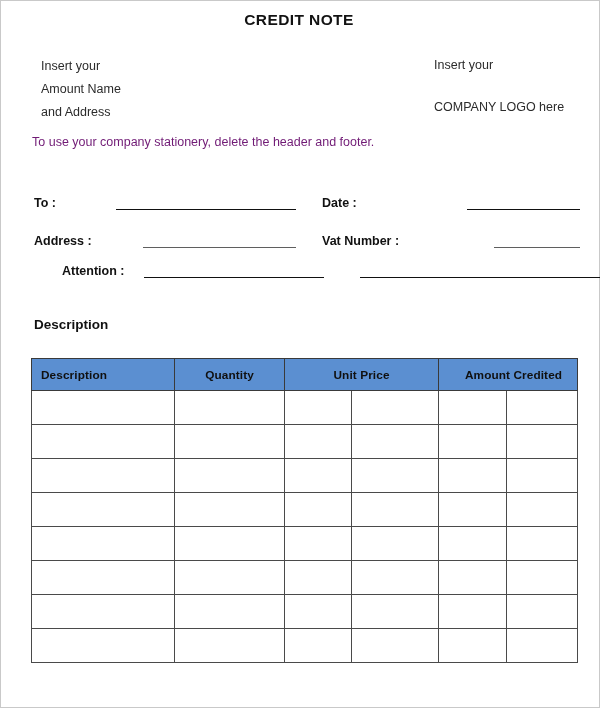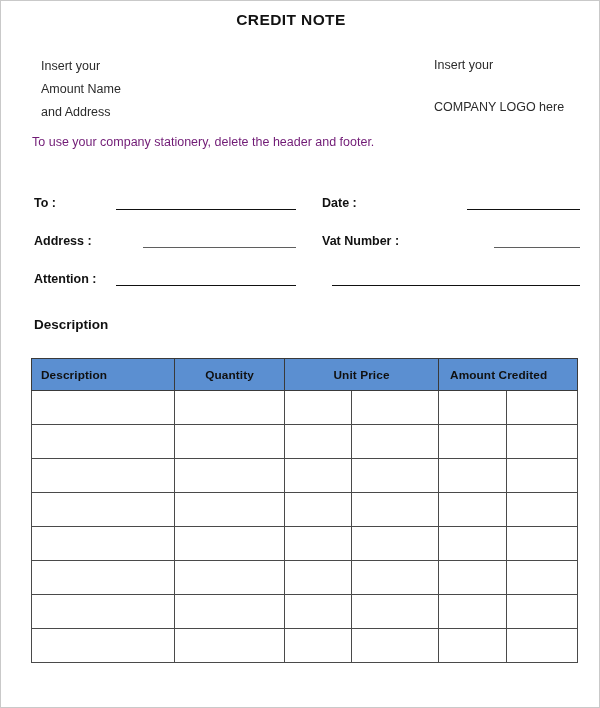--- a/index.html
+++ b/index.html
@@ -17,21 +17,21 @@
     position: relative;
     width: 600px;
     height: 708px;
     background: #ffffff;
     border: 1px solid #c9c9c9;
   }
 
   
   .doc-title {
     position: absolute;
-    left: 0;
+    left: 8px;
     top: 10px;
     width: 580px;
     text-align: center;
     font-size: 15.5px;
     font-weight: bold;
     letter-spacing: 0.4px;
     color: #121212;
   }
 
   
@@ -73,21 +73,21 @@
     position: absolute;
     display: flex;
     align-items: center;
     height: 18px;
   }
   .field-row.left  { left: 33px;  width: 262px; }
   .field-row.right { left: 321px; width: 258px; }
 
   .field-row.r1 { top: 0px; }
   .field-row.r2 { top: 38px; gap: 27px; }
-  .field-row.r3 { top: 76px; }
+  .field-row.r3 { top: 68px; margin-left: 28px; }
 
   .field-label {
     font-size: 12.5px;
     font-weight: bold;
     color: #111111;
     white-space: nowrap;
     flex: 0 0 auto;
   }
   .field-line {
     flex: 1 1 auto;
@@ -134,21 +134,21 @@
     height: 32px;
     font-size: 11.8px;
     font-weight: bold;
     color: #101010;
     border-color: #3a3a3a;
     letter-spacing: 0.1px;
   }
   .credit-table thead th.th-desc { text-align: left; padding-left: 9px; }
   .credit-table thead th.th-qty  { text-align: center; }
   .credit-table thead th.th-unit { text-align: center; }
-  .credit-table thead th.th-amt  { text-align: left; padding-left: 11px; }
+  .credit-table thead th.th-amt  { text-align: center; padding-left: 11px; }
 
   .credit-table tbody td { height: 34px; background: #ffffff; }
 
   
   .col-desc  { width: 143px; }
   .col-qty   { width: 110px; }
   .col-unit1 { width: 67px; }
   .col-unit2 { width: 87px; }
   .col-amt1  { width: 68px; }
   .col-amt2  { width: 71px; }

